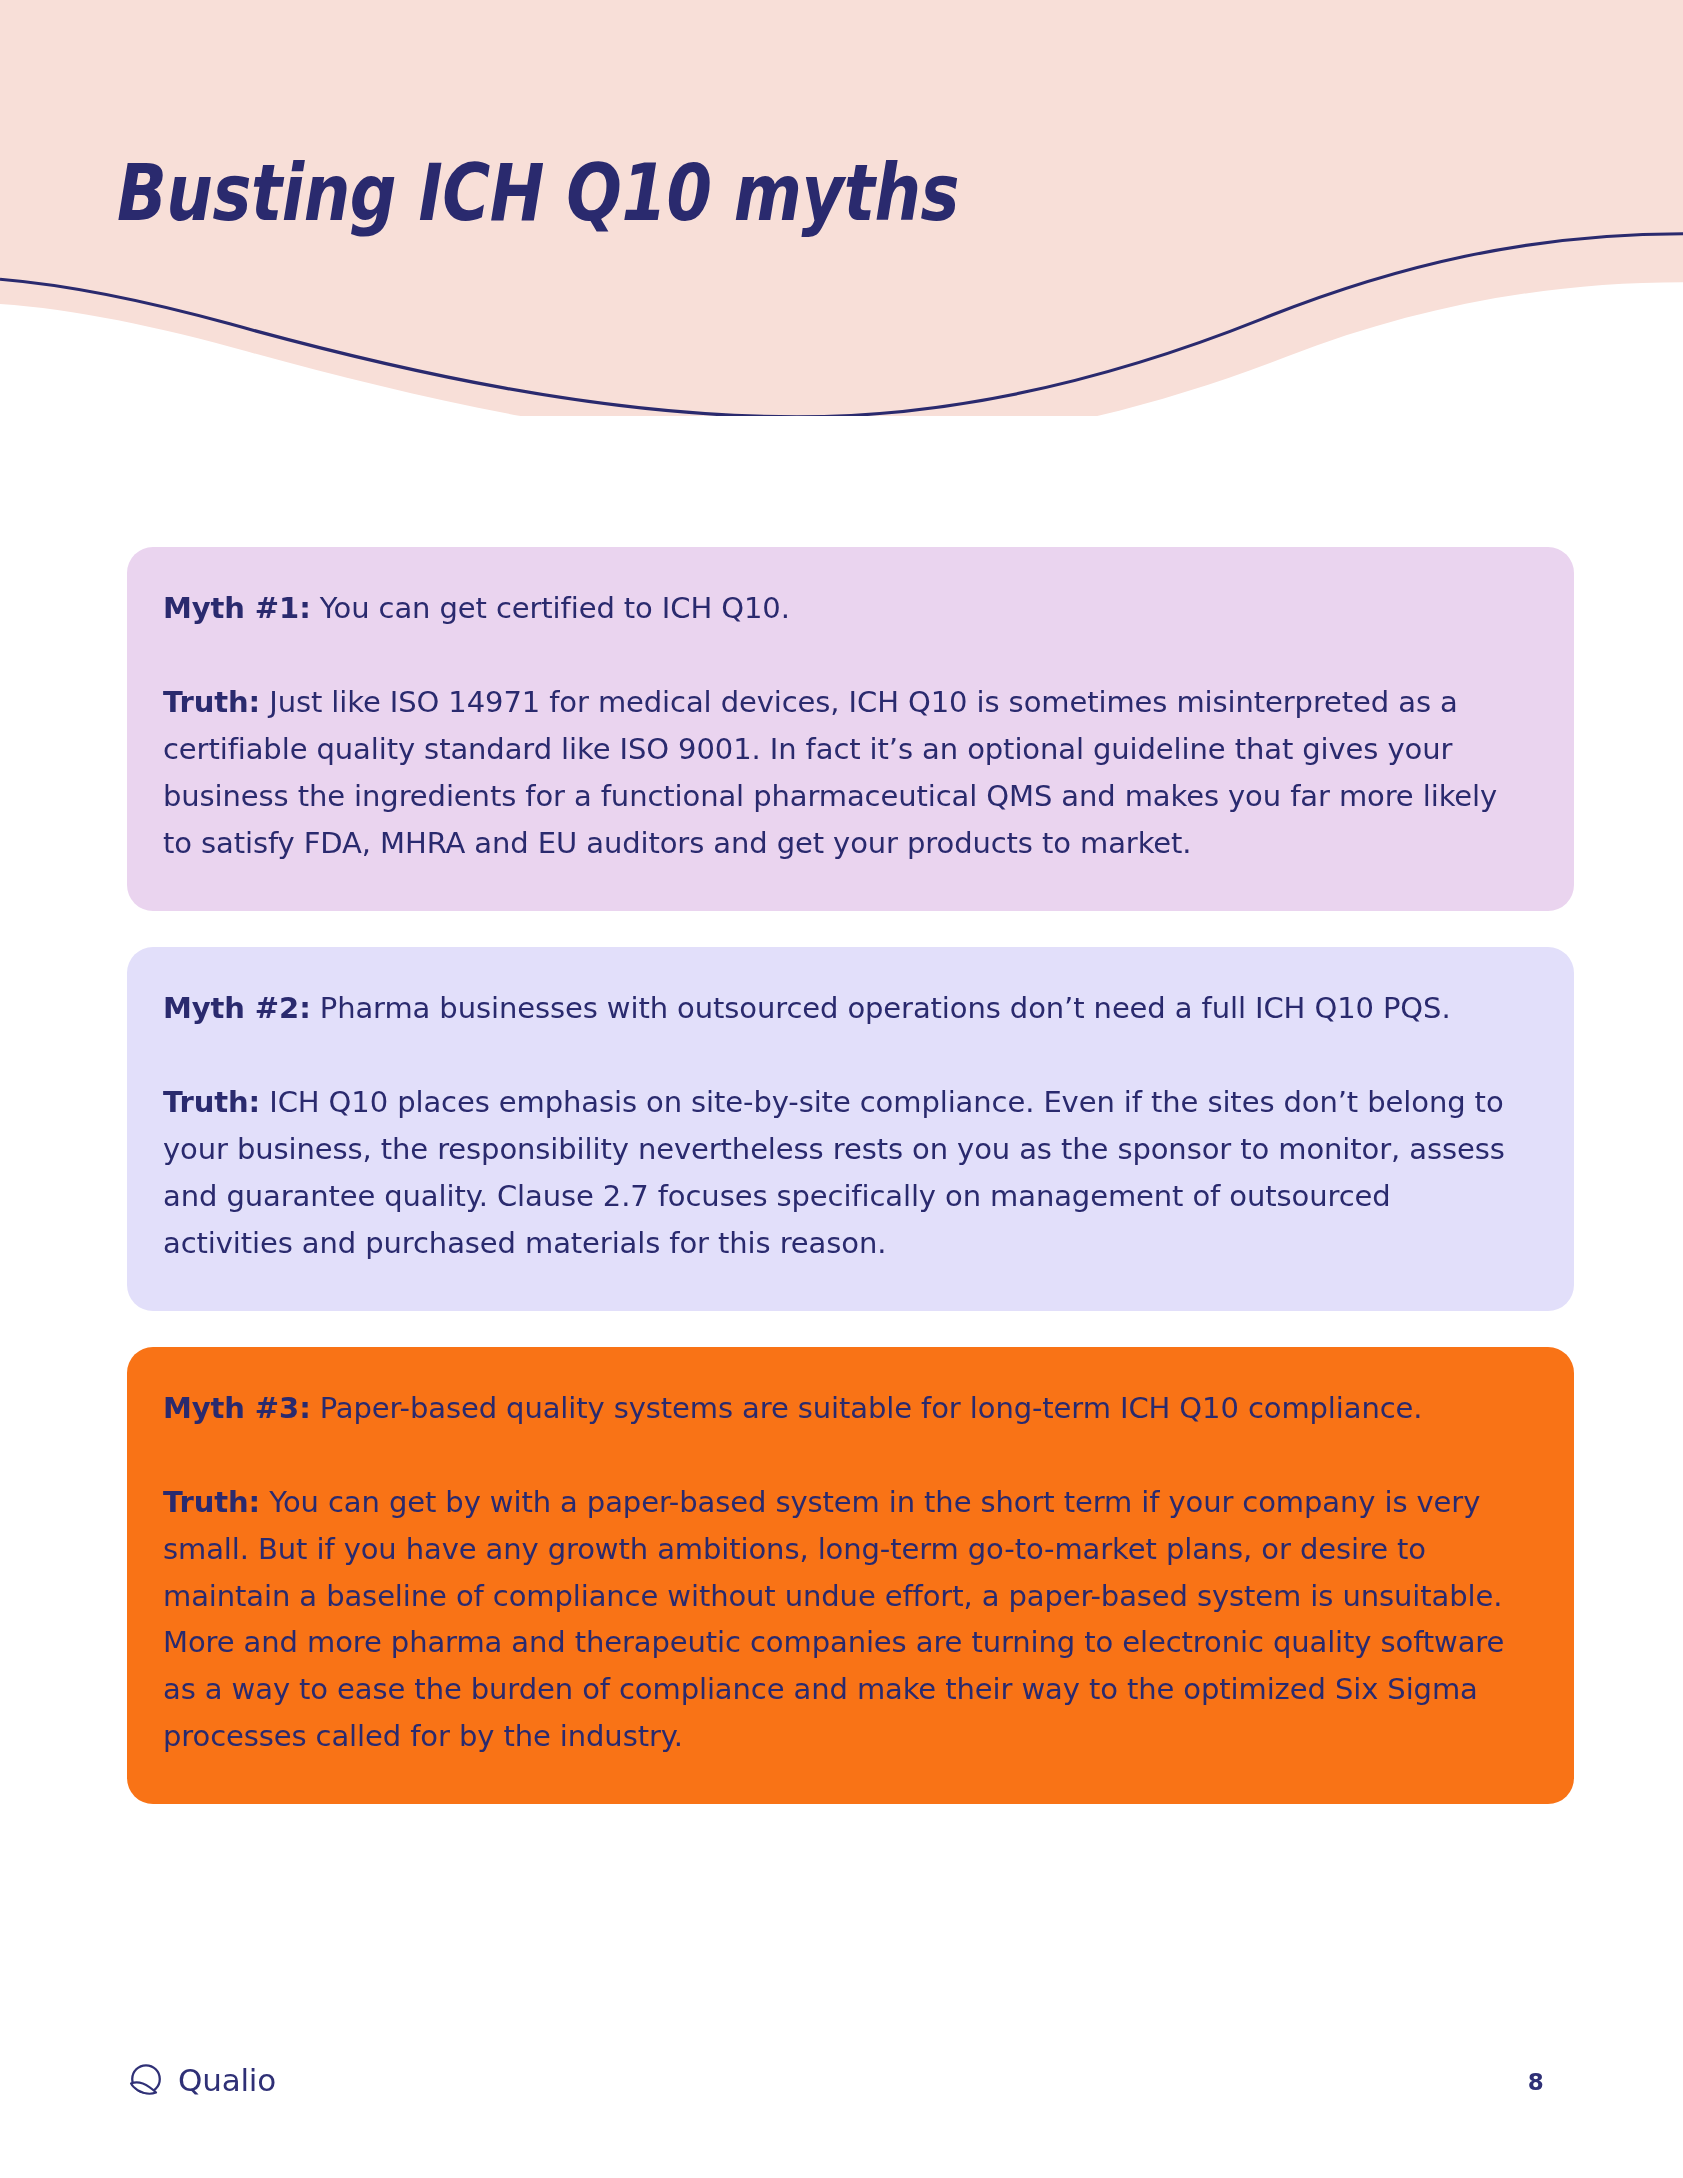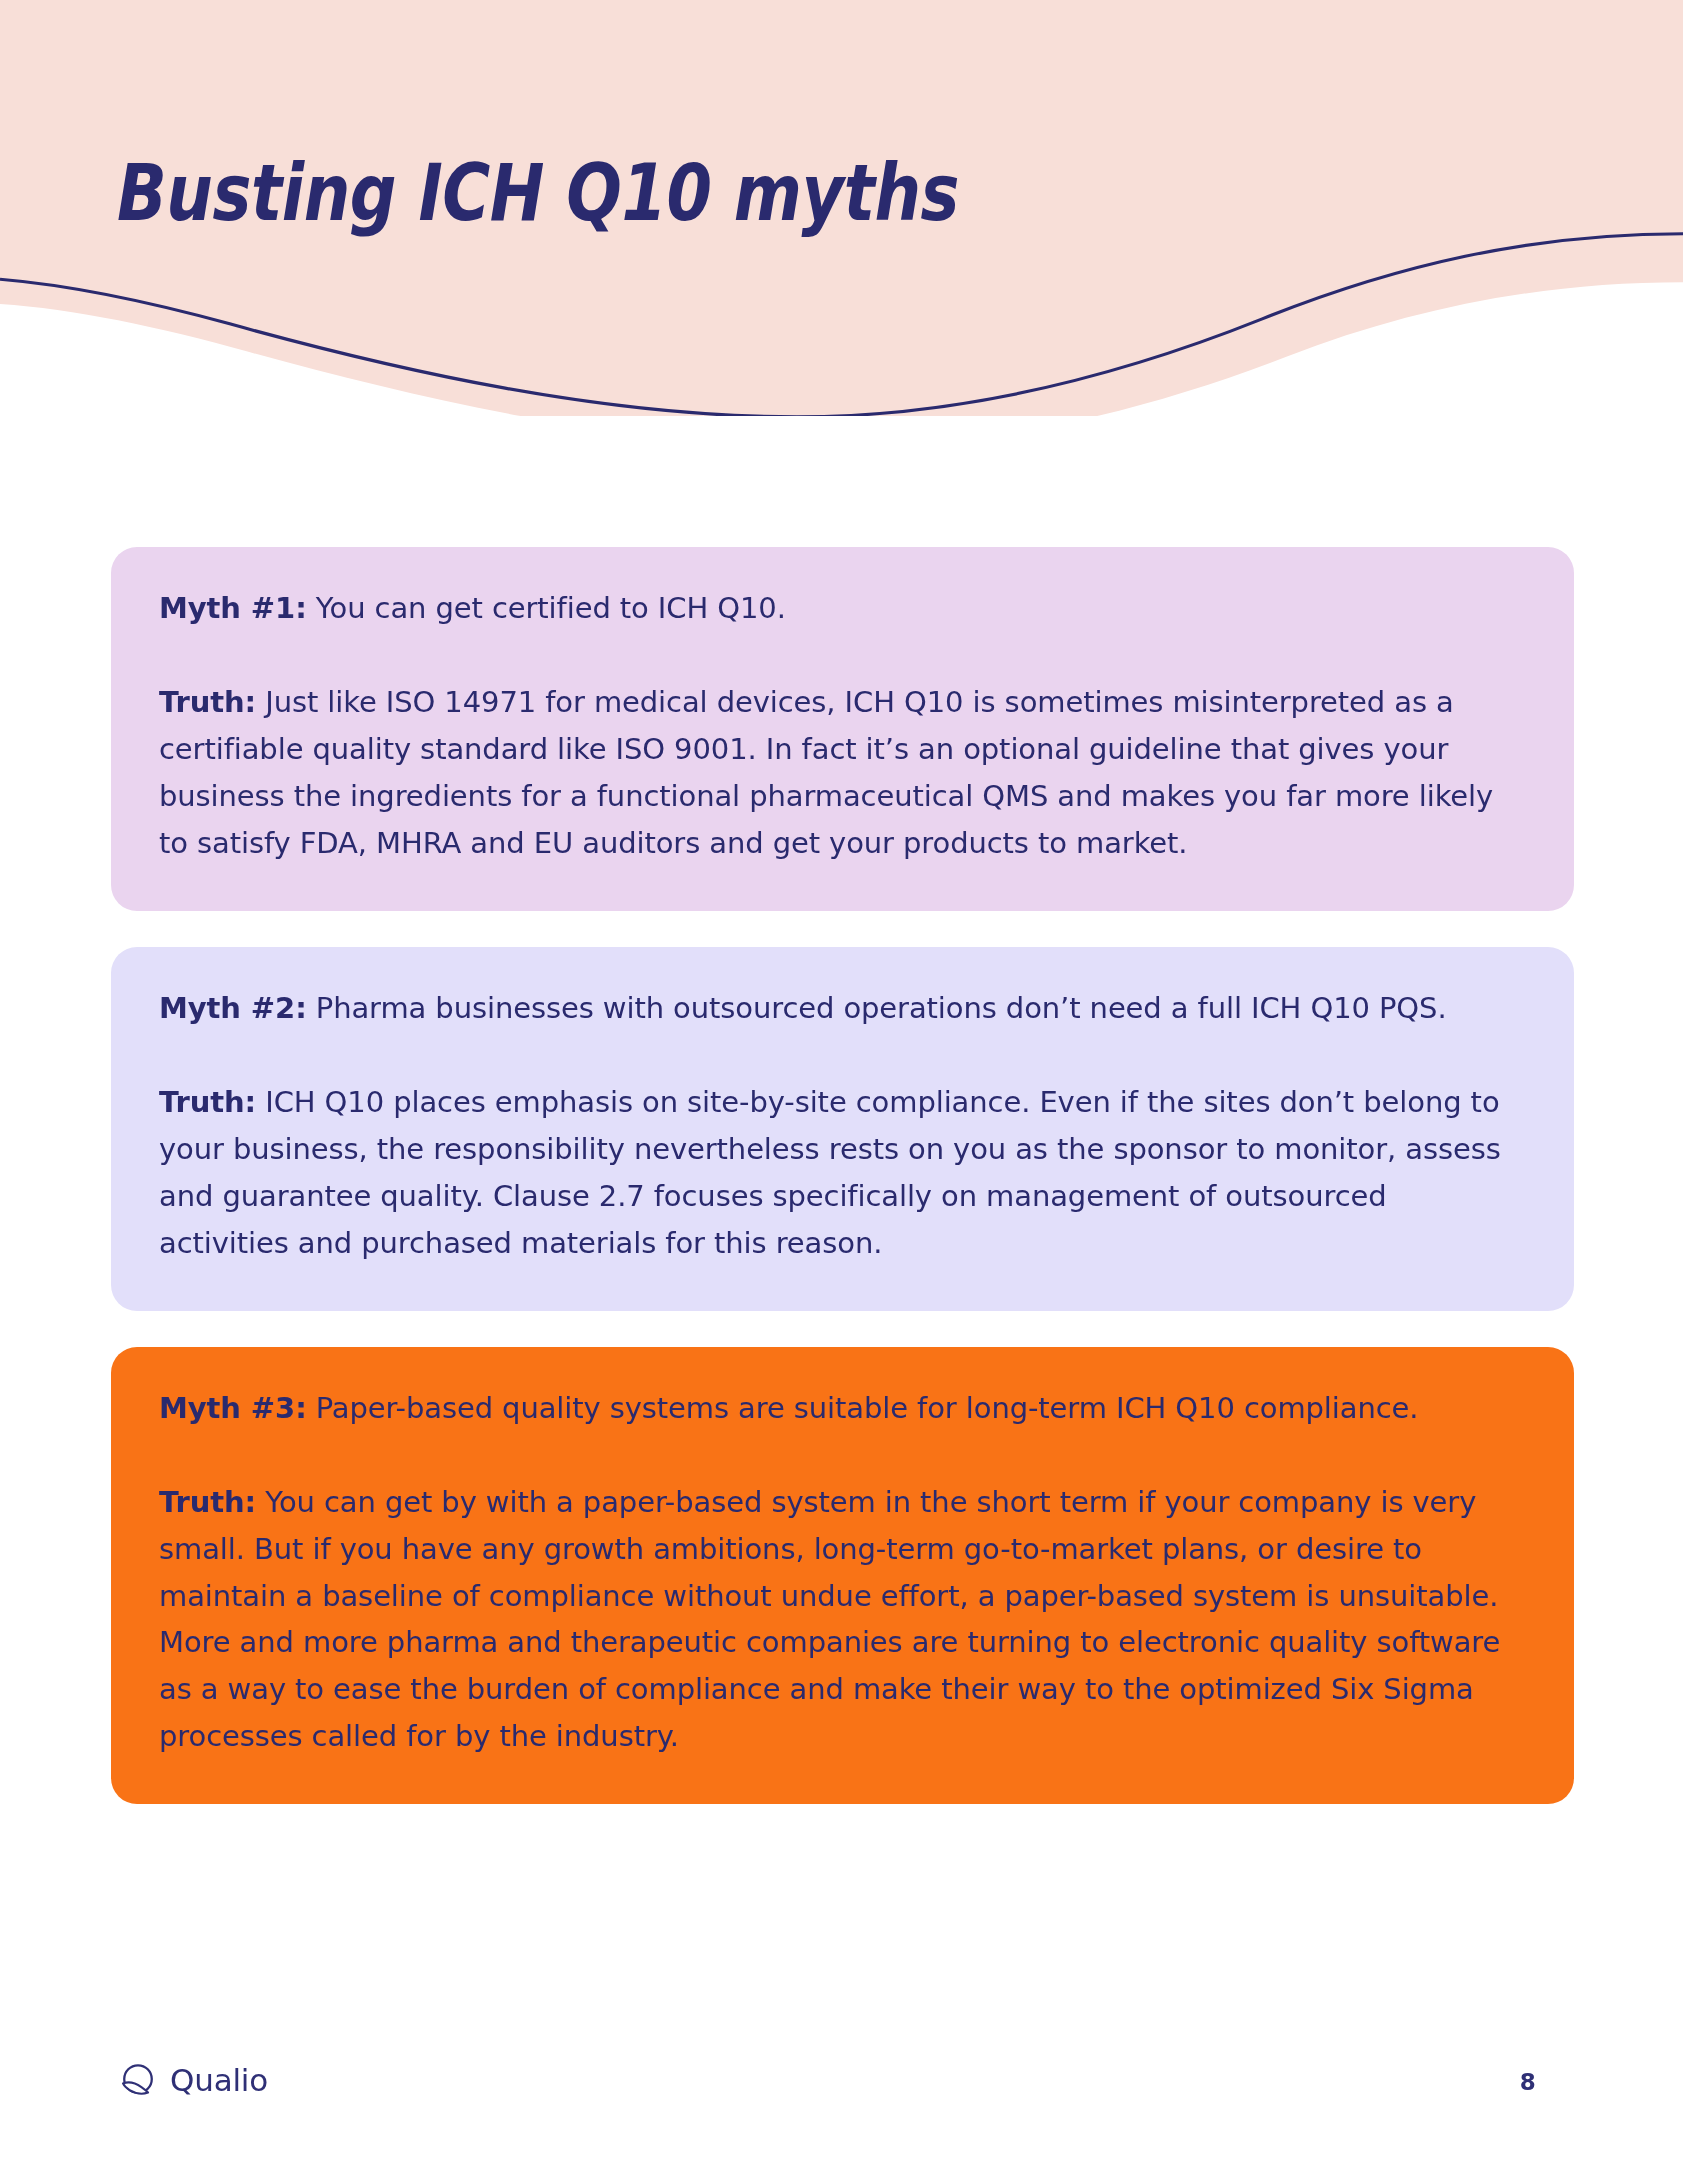--- a/index.html
+++ b/index.html
@@ -58,23 +58,24 @@
 
   
   .cards {
     position: absolute;
     left: 111px;
     top: 547px;
     width: 1463px;
   }
   .myth-card {
     border-radius: 26px;
-    padding: 38px 55px 44px 48px;
+    padding: 38px 55px 44px 36px;
     box-sizing: border-box;
     margin-bottom: 36px;
+    margin-left: 16px;
   }
   .myth-card:last-child { margin-bottom: 0; }
 
   .card-1 { background: #ead4ef; }
   .card-2 { background: #e2dffa; }
   .card-3 { background: #f97316; }
 
   .myth-line, .truth-line {
     color: #2a2a6e;
     font-family: "DejaVu Sans", "Liberation Sans", sans-serif;
@@ -84,21 +85,21 @@
     margin: 0;
   }
   .myth-line { margin-bottom: 1.62em; }
   .lead {
     font-weight: 700;
   }
 
   
   .footer {
     position: absolute;
-    left: 8px;
+    left: 16px;
     bottom: 0;
     width: 1639px;
     height: 149px;
   }
   .brand {
     position: absolute;
     left: 111px;
     top: 32px;
     display: flex;
     align-items: center;

